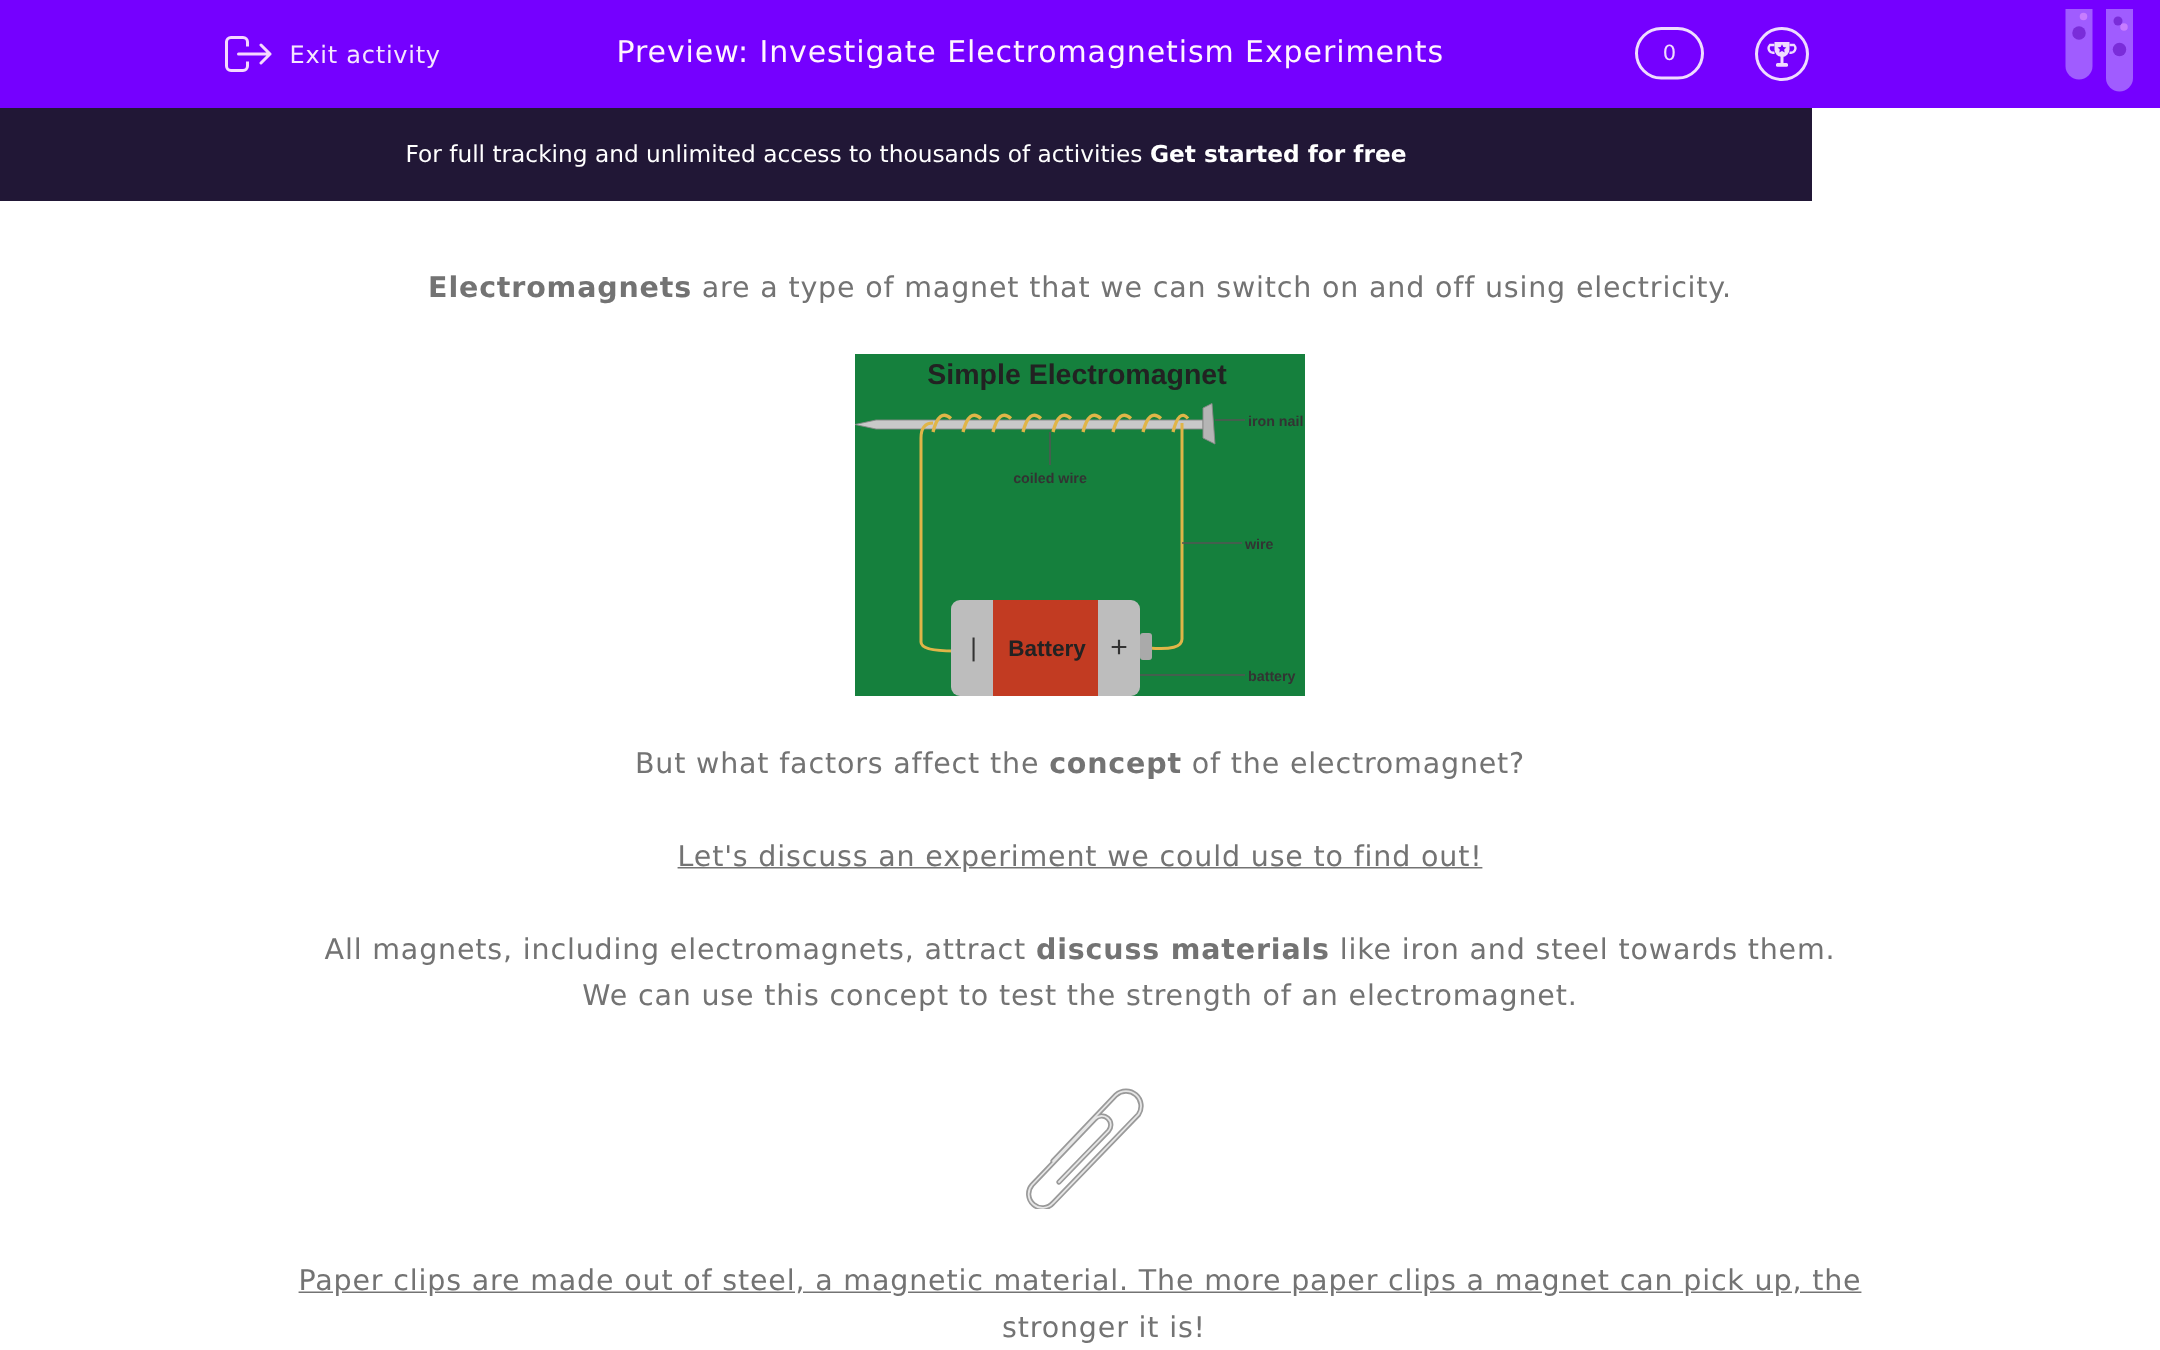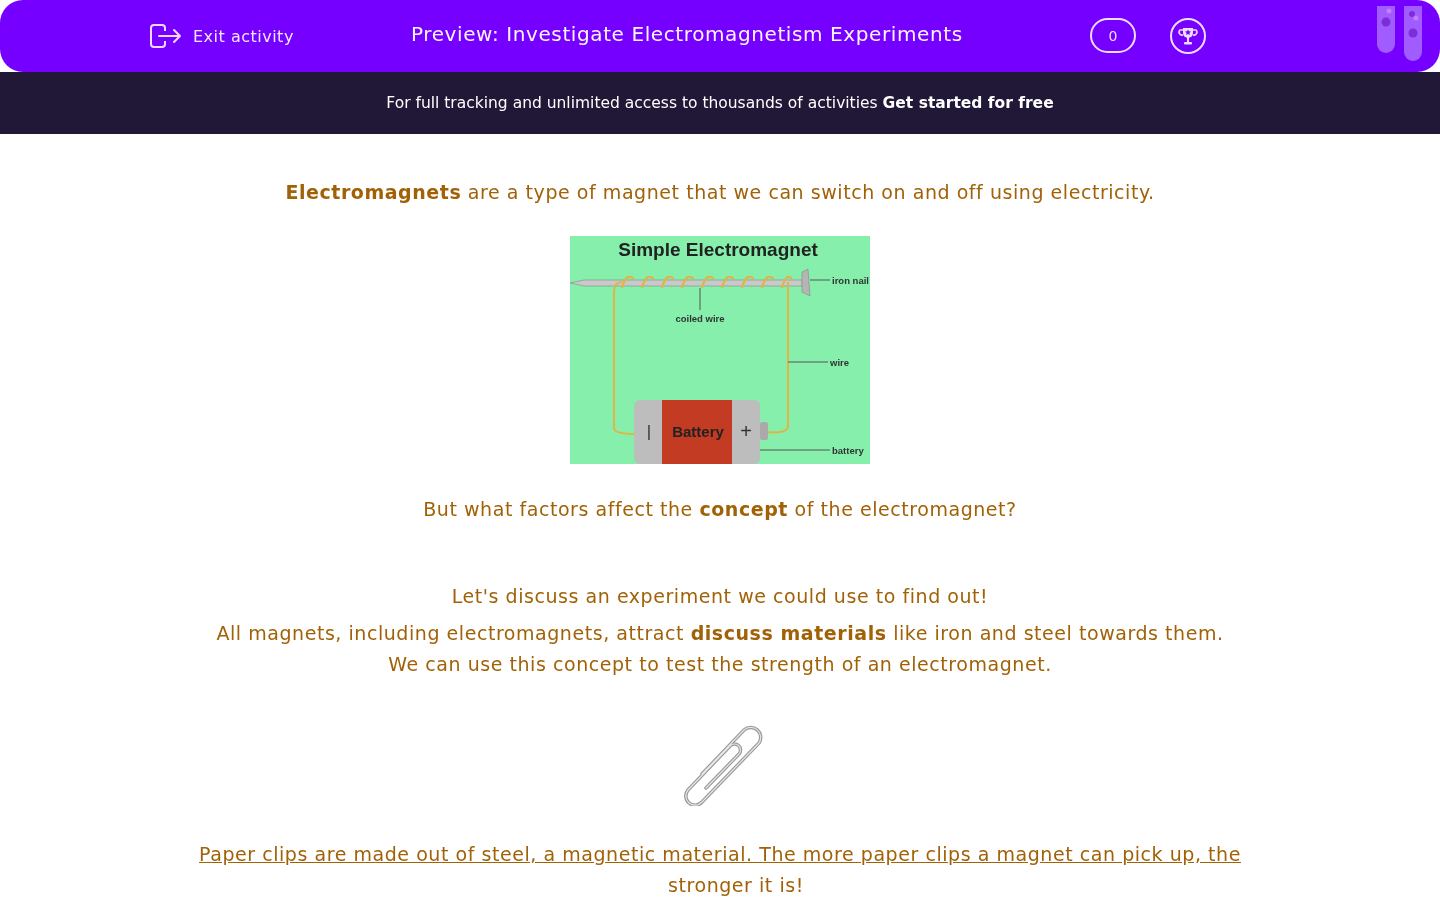--- a/index.html
+++ b/index.html
@@ -2,21 +2,20 @@
 <html><head>
   <meta charset="utf-8">
   <style>
     * { box-sizing: border-box; margin: 0; padding: 0; }
     html, body { width: 1440px; height: 900px; overflow: hidden; background: #ffffff; }
     body { font-family: "DejaVu Sans", "Liberation Sans", sans-serif; color: #1f1535; }
 
     .topbar {
       position: absolute; left: 0; top: 0; width: 1440px; height: 72px;
       background: #7500ff;
-      border-radius: 23px;
     }
     .exit-btn {
       position: absolute; left: 149px; top: 20px; height: 32px;
       display: flex; align-items: center; gap: 10px; cursor: pointer;
       color: #ffe4ff;
     }
     .exit-btn .icon { width: 34px; height: 28px; }
     .exit-btn .label { font-size: 16px; letter-spacing: 0.5px; color: #f5e6ff; }
     .page-title {
       position: absolute; left: 411px; top: 22px;
@@ -30,35 +29,35 @@
       color: #f0dcff; font-size: 14px;
     }
     .trophy-btn {
       position: absolute; left: 1170px; top: 18px; width: 36px; height: 36px;
       border: 2px solid #f0dcff; border-radius: 50%;
       display: flex; align-items: center; justify-content: center;
     }
     .tubes { position: absolute; left: 1376px; top: 6px; width: 50px; height: 58px; }
 
     .promo {
-      position: absolute; left: 0; top: 72px; width: 1440px; height: 62px;
+      position: absolute; left: 0; top: 72px; width: 1208px; height: 62px;
       background: #211736; color: #ffffff;
       display: flex; align-items: center; justify-content: center;
       font-size: 15.5px;
     }
     .promo .cta { font-weight: bold; margin-left: 5px; cursor: pointer; }
     .para {
       position: absolute; left: 0; width: 1440px; text-align: center;
-      font-size: 19px; letter-spacing: 0.55px; color: #a16207; line-height: 31px;
+      font-size: 19px; letter-spacing: 0.55px; color: #737373; line-height: 31px;
     }
     .para b { font-weight: bold; }
 
     .diagram {
       position: absolute; left: 570px; top: 236px; width: 300px; height: 228px;
-      background: #86efac;
+      background: #15803d;
     }
     .clip { position: absolute; left: 672px; top: 716px; width: 96px; height: 90px; }
   </style>
 </head>
 <body>
 
 <div class="topbar">
   <div class="exit-btn">
     <svg class="icon" viewBox="0 0 34 28">
       <path d="M13 3 H5 a3 3 0 0 0 -3 3 V22 a3 3 0 0 0 3 3 H13 a3 3 0 0 0 3 -3 V19 M16 9 V6 a3 3 0 0 0 -3 -3" fill="none" stroke="#f5d8ff" stroke-width="2"></path>
@@ -140,21 +139,21 @@
     <text x="260" y="130" font-family="Liberation Sans, sans-serif" font-weight="bold" font-size="9.5" fill="#333">wire</text>
     <line x1="190" y1="214" x2="260" y2="214" stroke="#555" stroke-width="1"></line>
     <text x="262" y="218" font-family="Liberation Sans, sans-serif" font-weight="bold" font-size="9.5" fill="#333">battery</text>
   </svg>
 </div>
 
 <div class="para" style="top:494px;">
   <span>But what factors affect the </span><b>concept</b><span> of the electromagnet?</span>
 </div>
 
-<div class="para" style="top:581px;">Let's discuss an experiment we could use to find out!</div>
+<div class="para" style="top:556px;text-decoration:underline;">Let's discuss an experiment we could use to find out!</div>
 
 <div class="para" style="top:618px;">
   <span>All magnets, including electromagnets, attract </span><b>discuss materials</b><span> like iron and steel towards them.</span>
 </div>
 <div class="para" style="top:649px;">We can use this concept to test the strength of an electromagnet.</div>
 
 <svg class="clip" viewBox="0 0 96 90">
   <g fill="none" stroke="#9a9a9a" stroke-width="3.5" stroke-linecap="round">
     <path d="M30,58 L72,14 a10,10 0 0 1 15,13 L30,86 a9,9 0 0 1 -14,-12 L58,30 a6,6 0 0 1 9,8 L34,72"></path>
   </g>

